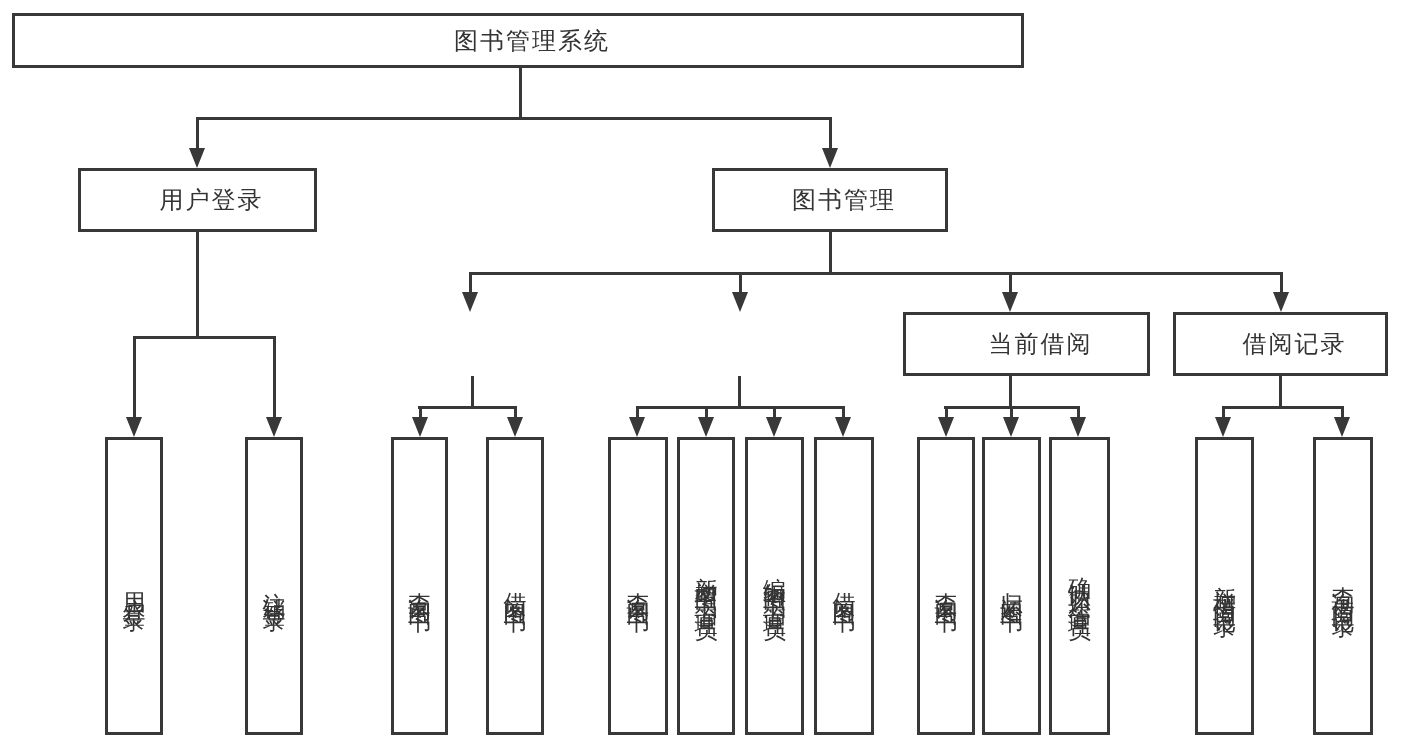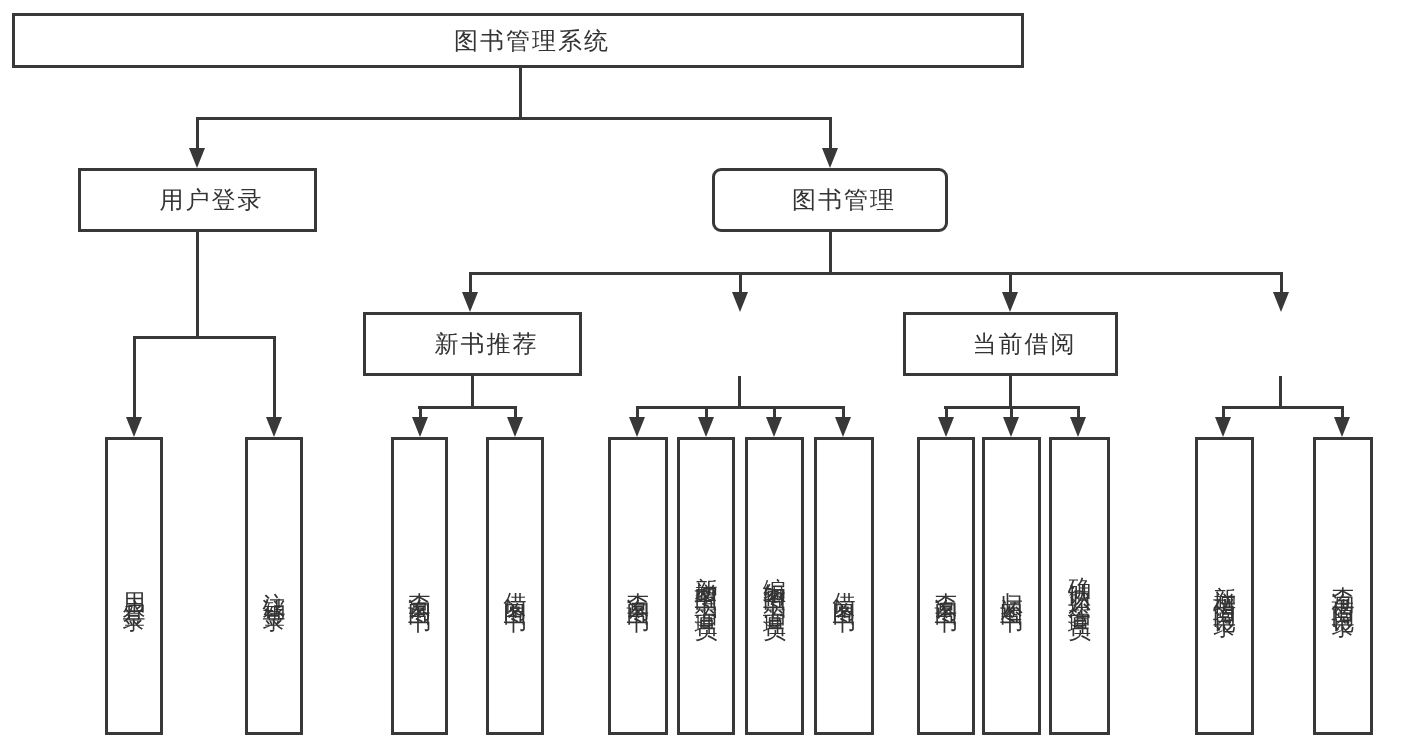--- a/index.html
+++ b/index.html
@@ -41,21 +41,21 @@
   <div class="ln" style="left:519px; top:68px; width:3px; height:50px;"></div>
   <div class="ln" style="left:196px; top:117px; width:636px; height:3px;"></div>
   <div class="ln" style="left:196px; top:117px; width:3px; height:32px;"></div>
   <div class="ln" style="left:829px; top:117px; width:3px; height:32px;"></div>
   <div class="ah" style="left:189px; top:148px;"></div>
   <div class="ah" style="left:822px; top:148px;"></div>
 
   <div class="box hbox" style="left:78px; top:168px; width:239px; height:64px;">
     <span>用户登录</span>
   </div>
-  <div class="box hbox" style="left:712px; top:168px; width:236px; height:64px;border-radius:9px;">
+  <div class="box hbox" style="left:712px; top:168px; width:236px; height:64px;">
     <span>图书管理</span>
   </div>
 
   <div class="ln" style="left:196px; top:232px; width:3px; height:105px;"></div>
   <div class="ln" style="left:133px; top:336px; width:143px; height:3px;"></div>
   <div class="ln" style="left:133px; top:336px; width:3px; height:81px;"></div>
   <div class="ln" style="left:273px; top:336px; width:3px; height:81px;"></div>
   <div class="ah" style="left:126px; top:417px;"></div>
   <div class="ah" style="left:266px; top:417px;"></div>
 
@@ -63,25 +63,25 @@
   <div class="ln" style="left:469px; top:272px; width:814px; height:3px;"></div>
   <div class="ln" style="left:469px; top:272px; width:3px; height:20px;"></div>
   <div class="ln" style="left:739px; top:272px; width:3px; height:20px;"></div>
   <div class="ln" style="left:1009px; top:272px; width:3px; height:20px;"></div>
   <div class="ln" style="left:1280px; top:272px; width:3px; height:20px;"></div>
   <div class="ah" style="left:462px; top:292px;"></div>
   <div class="ah" style="left:732px; top:292px;"></div>
   <div class="ah" style="left:1002px; top:292px;"></div>
   <div class="ah" style="left:1273px; top:292px;"></div>
 
-  <div class="box hbox" style="left:363px; top:312px; width:219px; height:64px;">
-    <span>新书推荐</span>
+  <div class="box hbox" style="left:903px; top:312px; width:247px; height:64px;">
+    <span>当前借阅</span>
   </div>
-  <div class="box hbox" style="left:903px; top:312px; width:215px; height:64px;">
-    <span>当前借阅</span>
+  <div class="box hbox" style="left:1173px; top:312px; width:215px; height:64px;">
+    <span>借阅记录</span>
   </div>
 
   <div class="ln" style="left:471px; top:376px; width:3px; height:31px;"></div>
   <div class="ln" style="left:418px; top:406px; width:98px; height:3px;"></div>
   <div class="ln" style="left:419px; top:406px; width:3px; height:11px;"></div>
   <div class="ln" style="left:514px; top:406px; width:3px; height:11px;"></div>
   <div class="ah" style="left:412px; top:417px;"></div>
   <div class="ah" style="left:507px; top:417px;"></div>
 
   <div class="ln" style="left:738px; top:376px; width:3px; height:31px;"></div>

